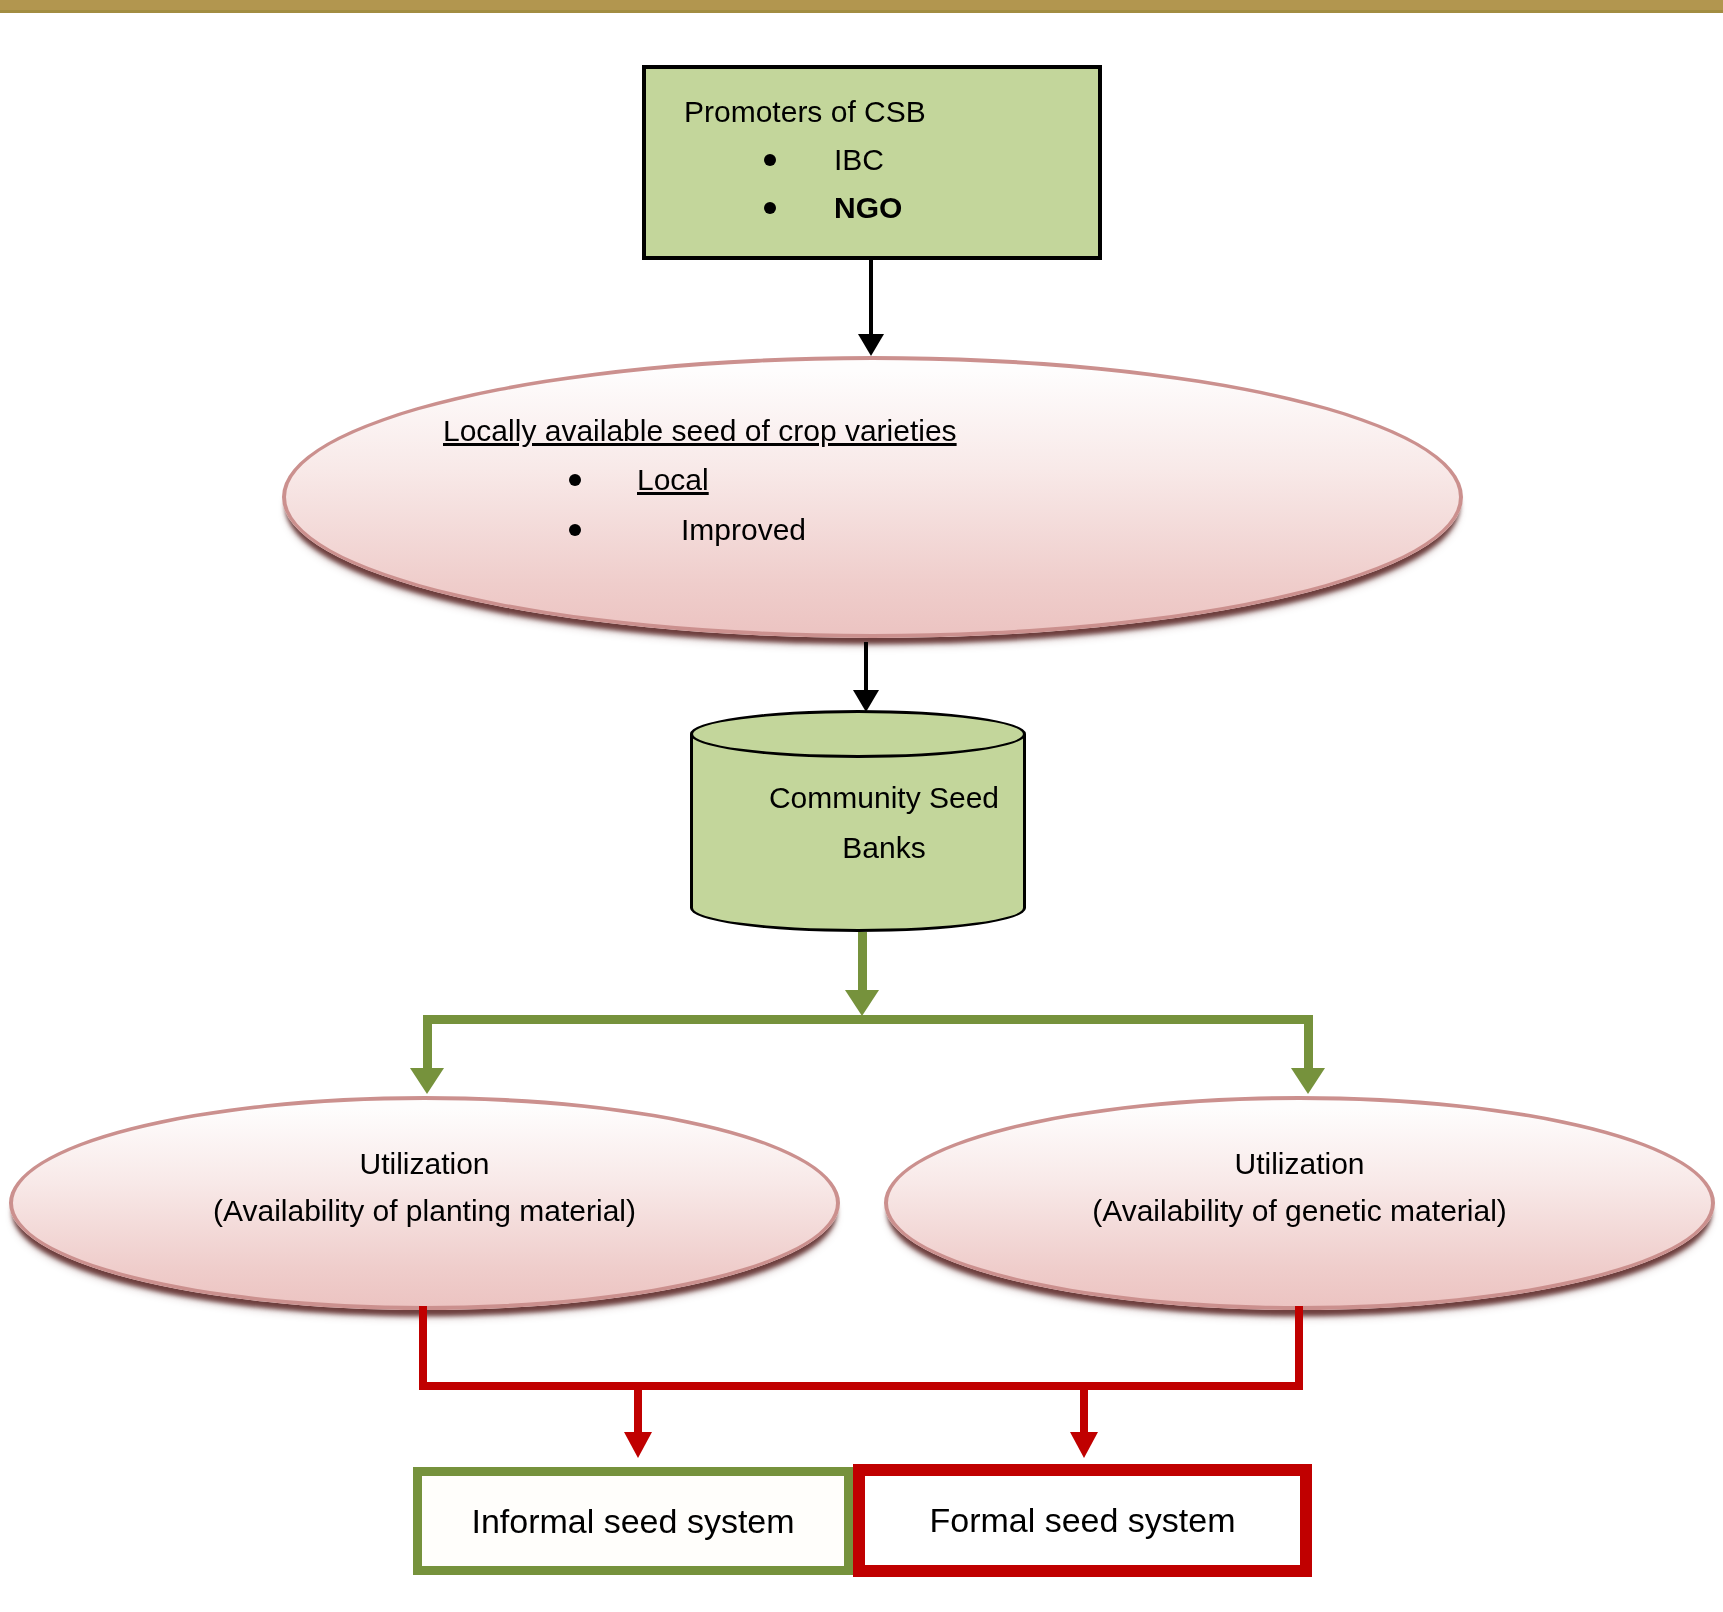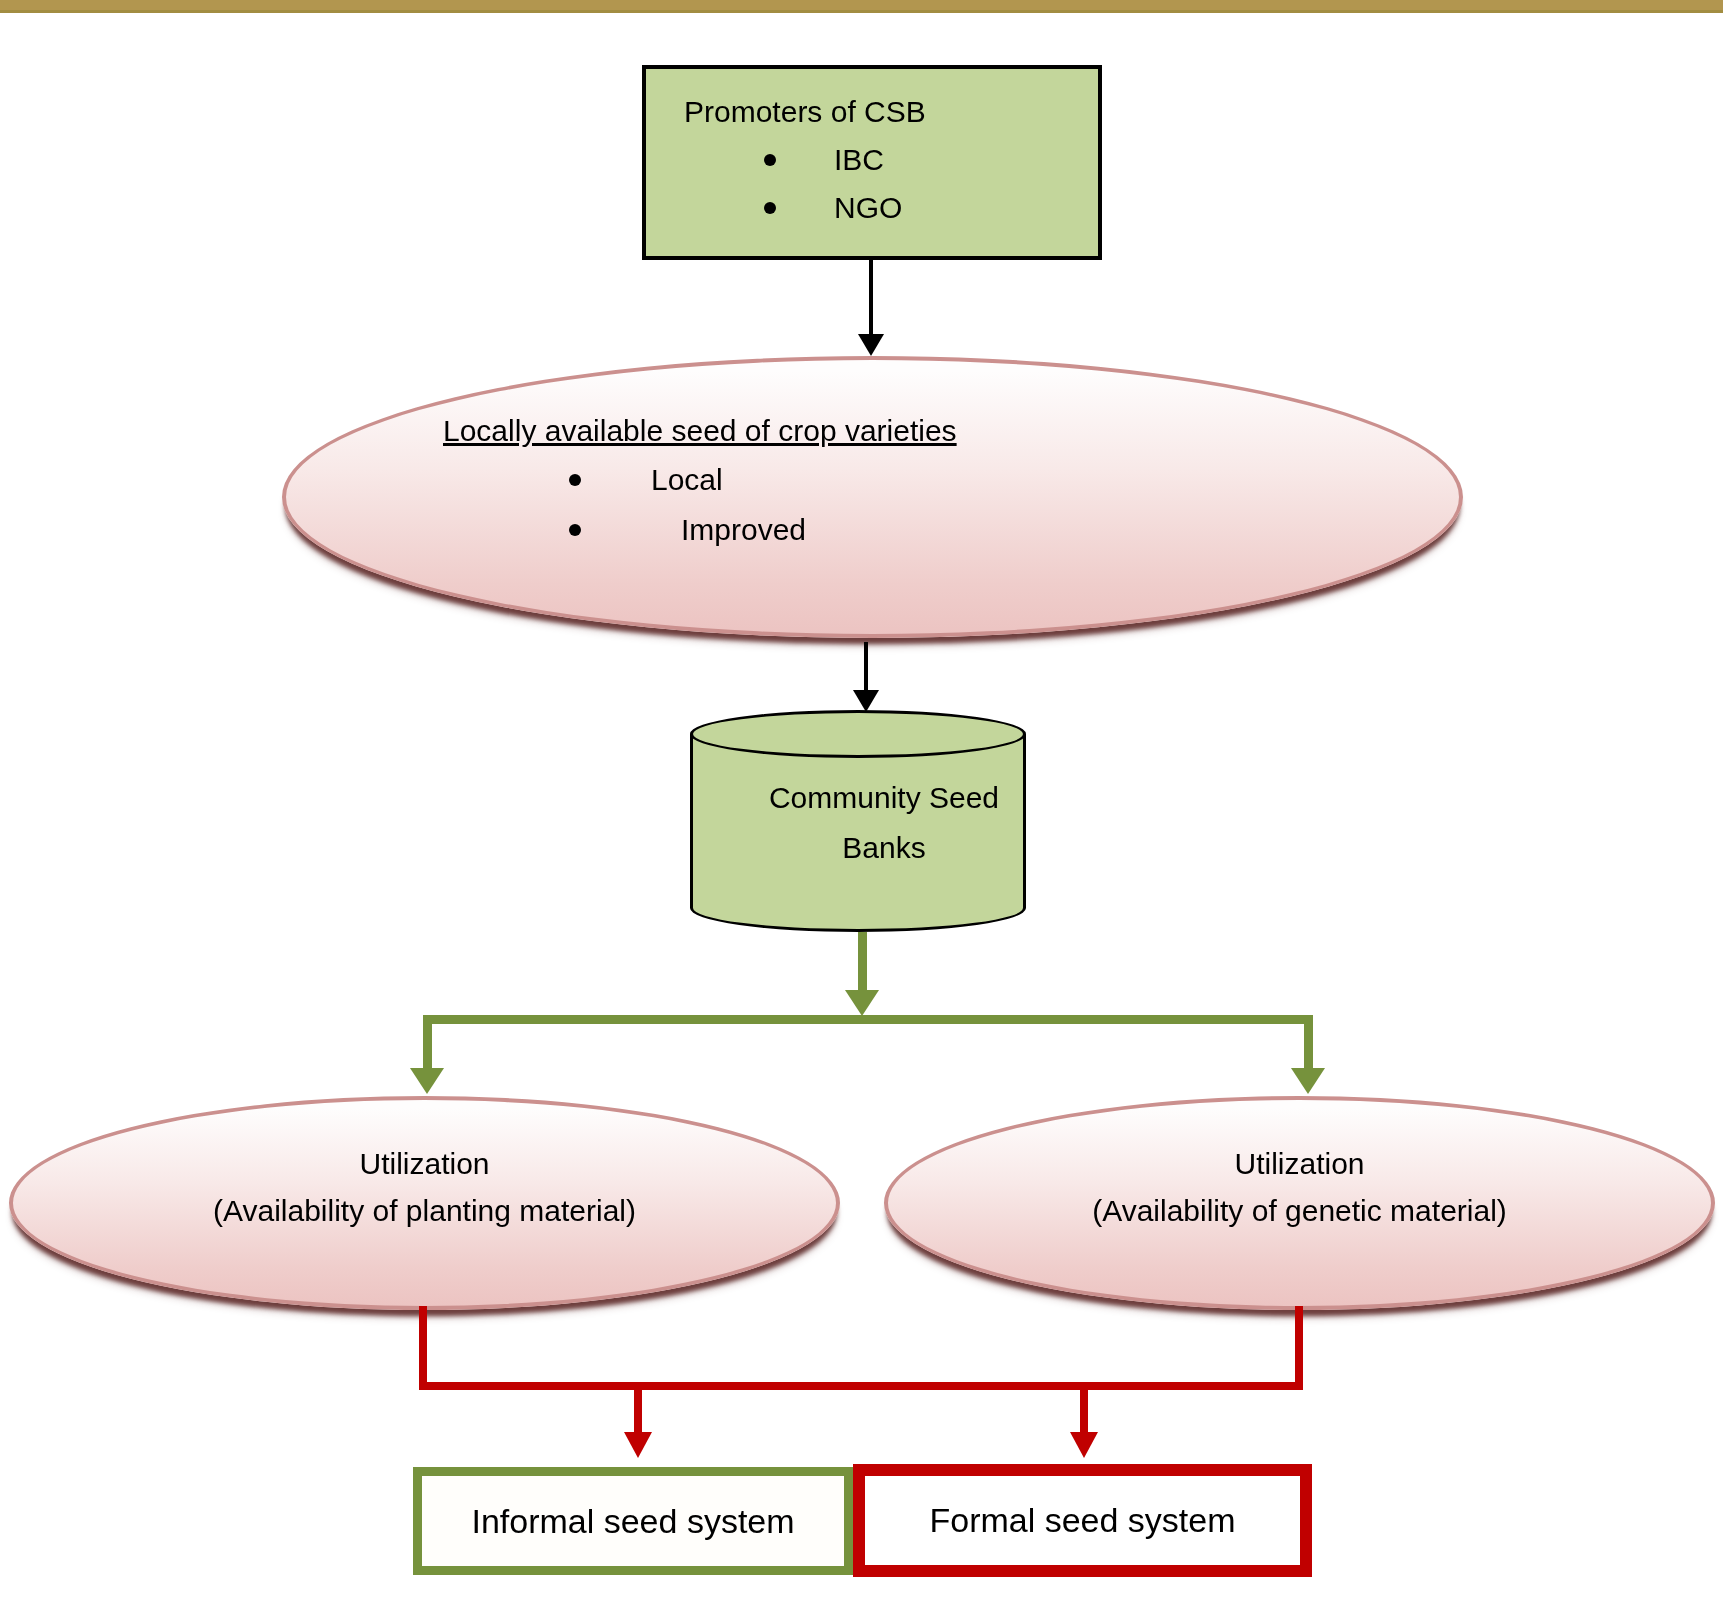--- a/index.html
+++ b/index.html
@@ -85,32 +85,32 @@
   <div class="abs top-bar-edge"></div>
 
   <div class="abs promoters-box">
     <div class="node-line" style="left:38px;top:21px;">Promoters of CSB</div>
     <div class="bullet-row" style="left:118px;top:69px;align-items:center;">
       <span class="dot"></span>
       <span class="bullet-label" style="margin-left:58px;">IBC</span>
     </div>
     <div class="bullet-row" style="left:118px;top:117px;">
       <span class="dot"></span>
-      <span class="bullet-label" style="margin-left:58px;">NGO</span>
+      <span class="bullet-label" style="margin-left:58px;font-weight:bold;">NGO</span>
     </div>
   </div>
 
   <div class="abs line-black" style="left:869px;top:260px;width:4px;height:74px;"></div>
   <div class="abs ah-black" style="left:858px;top:334px;"></div>
 
   <div class="abs pink-ellipse seed-ellipse">
     <div class="node-line" style="left:157px;top:49px;text-decoration:underline;">Locally available seed of crop varieties</div>
     <div class="bullet-row" style="left:283px;top:98px;">
       <span class="dot"></span>
-      <span class="bullet-label" style="margin-left:70px;">Local</span>
+      <span class="bullet-label" style="margin-left:56px;text-decoration:underline;">Local</span>
     </div>
     <div class="bullet-row" style="left:283px;top:148px;gap:47px;">
       <span class="dot"></span>
       <span class="bullet-label" style="margin-left:53px;">Improved</span>
     </div>
   </div>
 
   <div class="abs line-black" style="left:864px;top:642px;width:4px;height:48px;"></div>
   <div class="abs ah-black" style="left:853px;top:690px;"></div>
 

